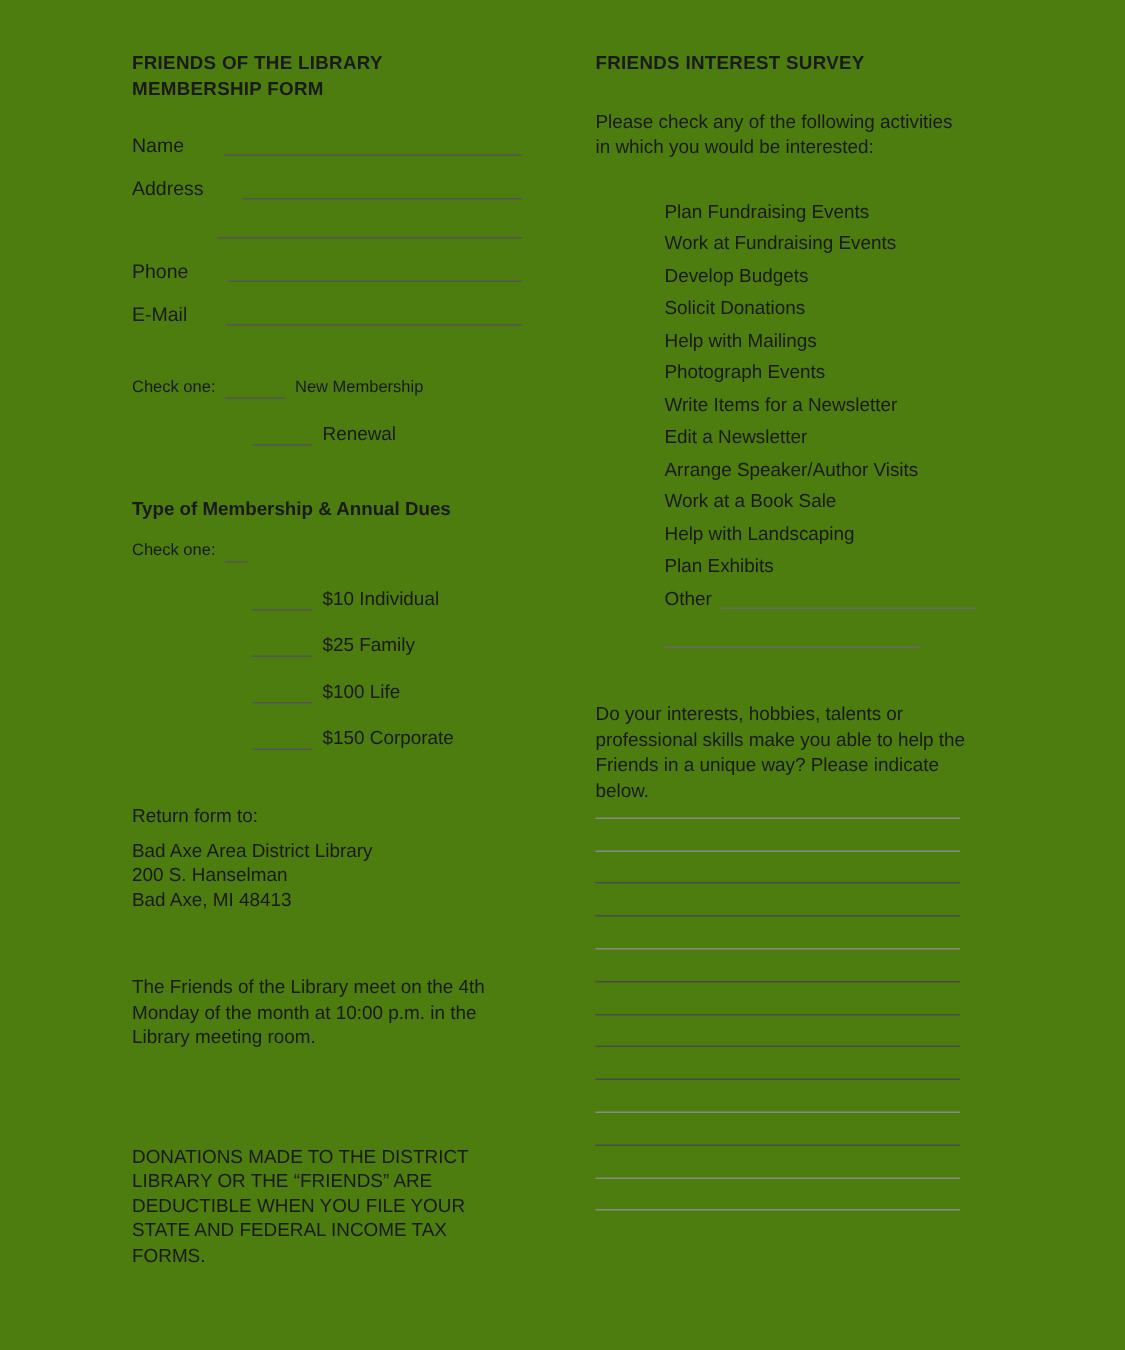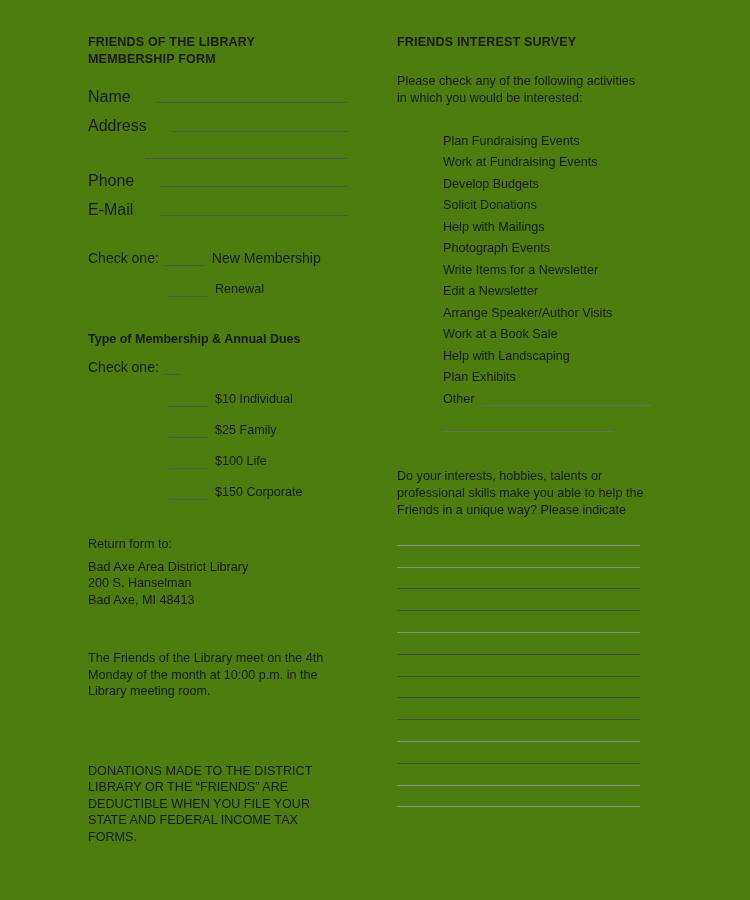--- a/index.html
+++ b/index.html
@@ -45,22 +45,22 @@
     line-height: 16px;
     margin: 0;
   }
   .body-text {
     font-size: 12.6px;
     line-height: 17px;
     margin: 0;
   }
   .field-row {
     display: flex;
-    align-items: center;
-    font-size: 16px;
+    align-items: flex-end;
+    font-size: 13px;
     line-height: 15px;
     gap: 20px;
   }
   .field-label {
     white-space: nowrap;
     padding-right: 6px;
   }
   .rule {
     flex: 1 1 auto;
     border-bottom: 1.4px solid #555;
@@ -76,21 +76,21 @@
   }
   .blank-tiny {
     display: inline-block;
     width: 15px;
     border-bottom: 1.4px solid #555;
     height: 10px;
   }
   .check-row {
     display: flex;
     align-items: flex-end;
-    font-size: 14px;
+    font-size: 11px;
     line-height: 15px;
   }
   .opt-row {
     display: flex;
     align-items: flex-end;
     font-size: 12.6px;
     line-height: 15px;
     padding-left: 80px;
   }
   .activity {
@@ -272,20 +272,21 @@
       <span class="other-rule"></span>
     </div>
 
     <div class="other-rule2"></div>
 
     <div style="height:36px;"></div>
 
     <div class="body-text">Do your interests, hobbies, talents or</div>
     <div class="body-text">professional skills make you able to help the</div>
     <div class="body-text">Friends in a unique way?  Please indicate</div>
+    <div class="body-text">below.</div>
 
   </div>
 
   <div class="writing-lines">
     <div class="wline"></div>
     <div class="wline"></div>
     <div class="wline dark"></div>
     <div class="wline dark"></div>
     <div class="wline"></div>
     <div class="wline dark"></div>

